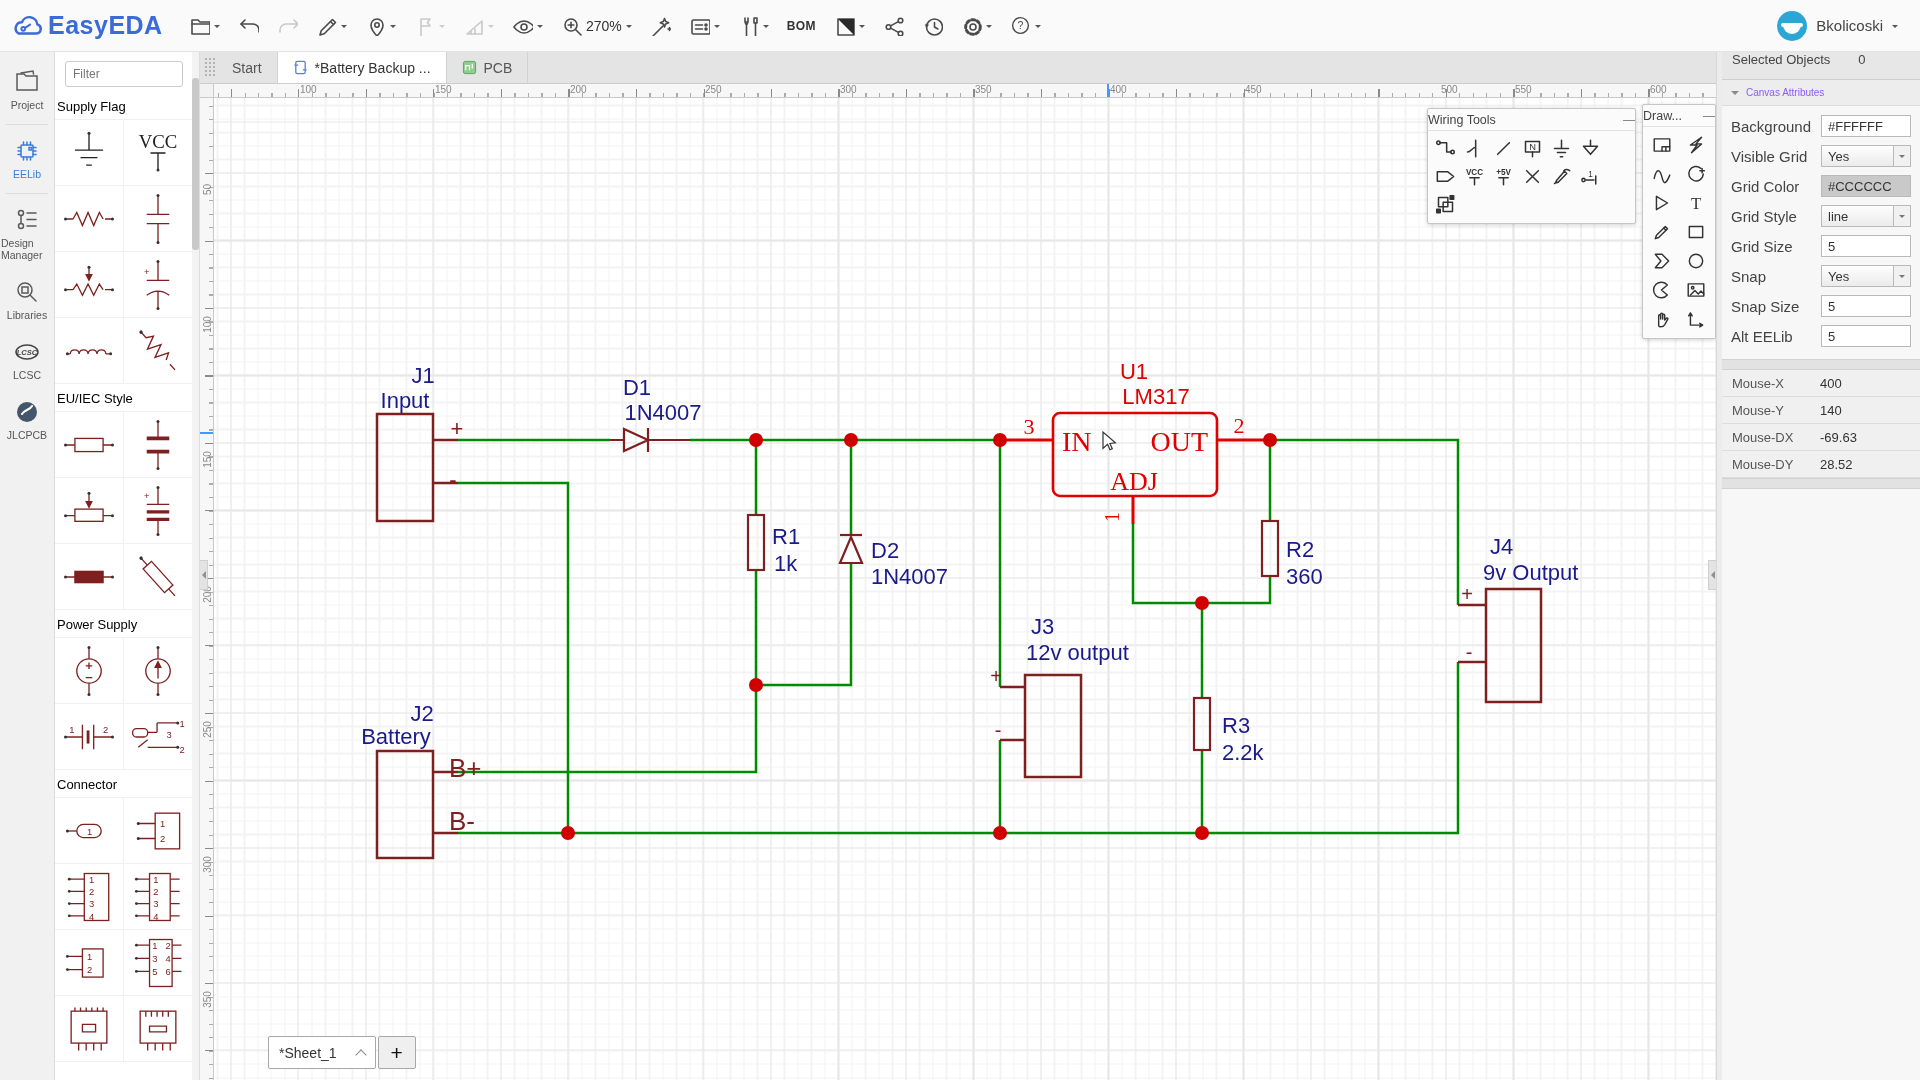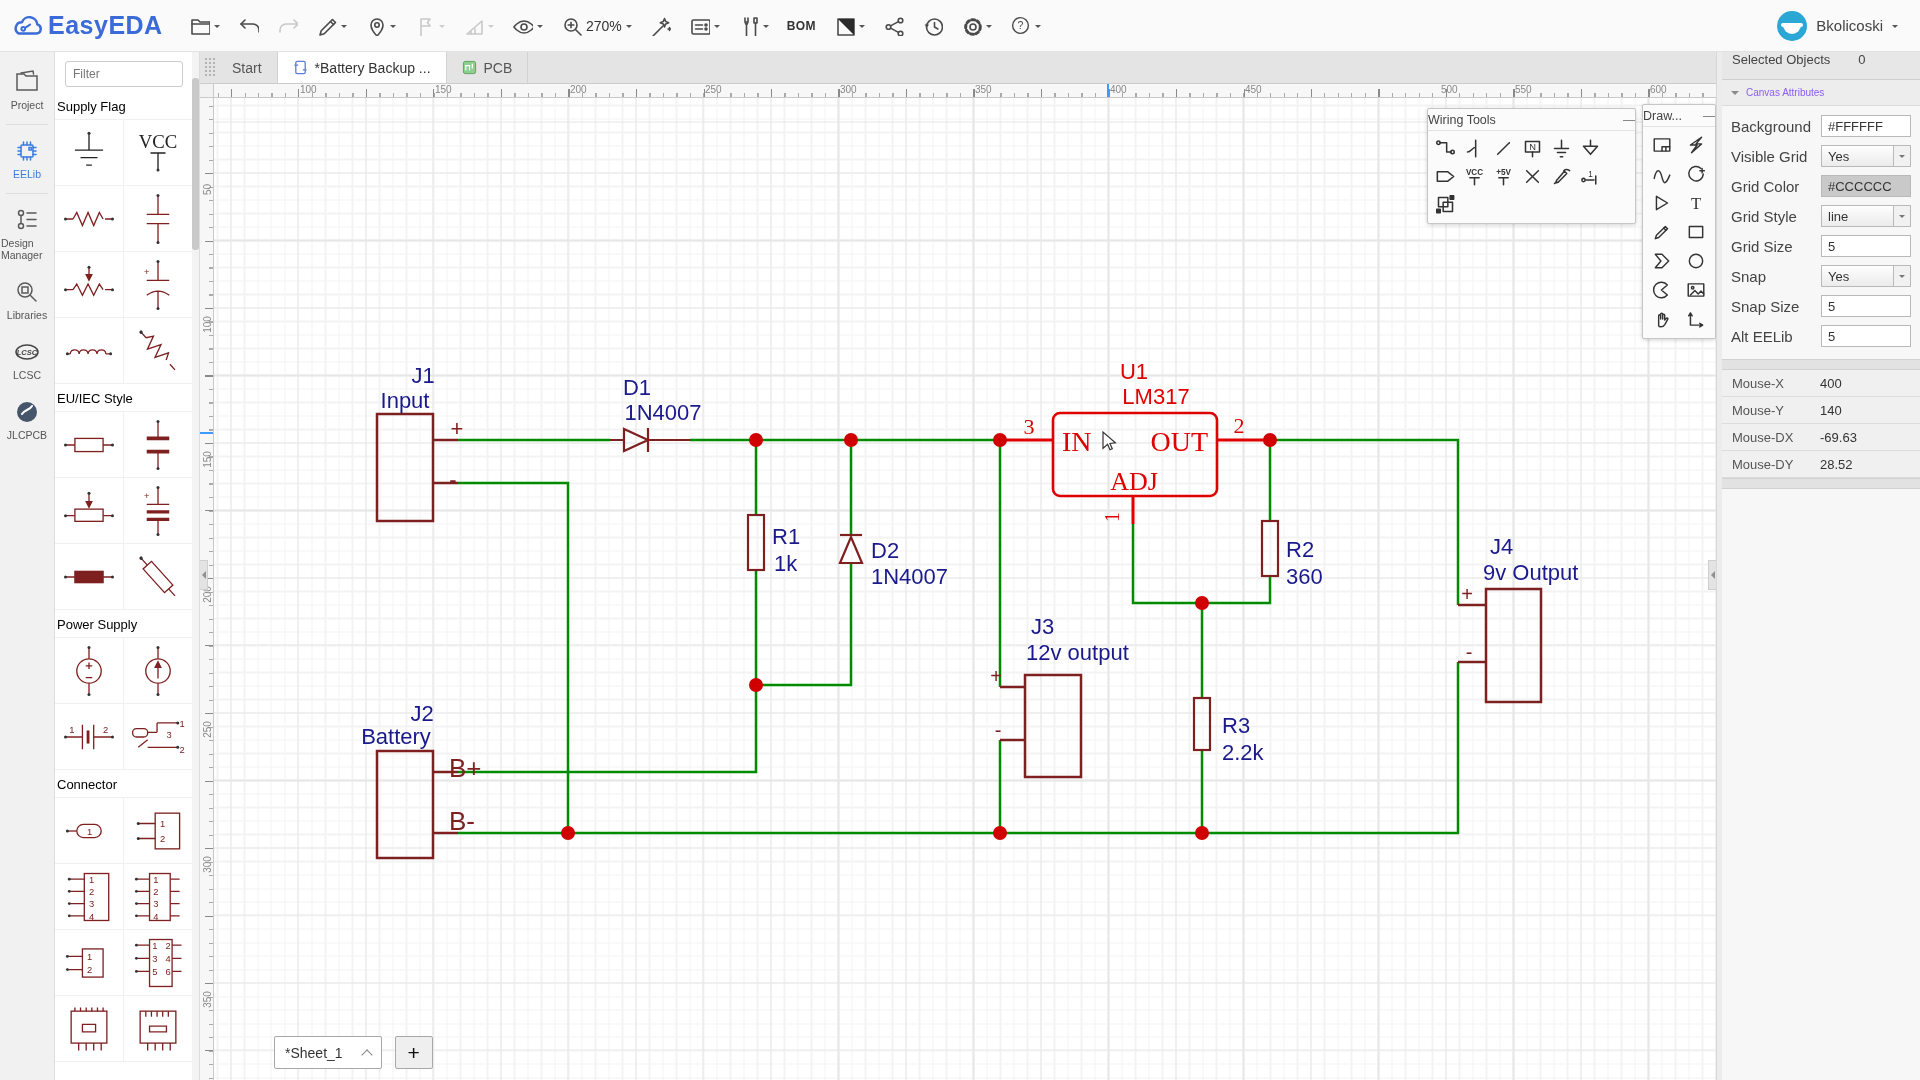--- a/index.html
+++ b/index.html
@@ -78,21 +78,21 @@
 #wiring-panel{left:1227px;top:24px;width:209px}
 .wt-grid{display:flex;flex-wrap:wrap;padding:3px 3px 5px}
 .wt-cell{width:29px;height:28px;display:flex;align-items:center;justify-content:center;cursor:pointer;border-radius:2px}
 .wt-cell svg{width:21px;height:21px;stroke:#333;fill:none;stroke-width:1.3;stroke-linecap:round;stroke-linejoin:round}
 .wt-cell svg text,.dw-cell svg text{stroke:none;fill:#333}
 #draw-panel{left:1442px;top:20px;width:74px}
 .draw-grid{display:grid;grid-template-columns:1fr 1fr;padding:3px 2px 5px}
 .dw-cell{height:29px;display:flex;align-items:center;justify-content:center;cursor:pointer}
 .dw-cell svg{width:20px;height:20px;stroke:#333;fill:none;stroke-width:1.3;stroke-linecap:round;stroke-linejoin:round}
 
-#sheetbar{position:absolute;left:74px;bottom:11px;display:flex;gap:13px;z-index:10}
+#sheetbar{position:absolute;left:68px;bottom:11px;display:flex;gap:2px;z-index:10}
 .sheet-tab{display:flex;align-items:center;background:#fff;border:1px solid #a8a8a8;height:33px;padding:0 10px;font-size:14px;color:#333;gap:20px;border-radius:2px;cursor:pointer}
 .sheet-chevron{width:8px;height:8px;border-left:1.5px solid #888;border-top:1.5px solid #888;transform:rotate(45deg);margin-top:4px}
 .add-sheet{width:38px;height:33px;background:#efefef;border:1px solid #a8a8a8;display:flex;align-items:center;justify-content:center;font-size:21px;color:#111;cursor:pointer;border-radius:2px}
 .edge-handle{position:absolute;top:476px;width:8px;height:30px;background:#e3e3e3;border:1px solid #cfcfcf;display:flex;align-items:center;justify-content:center;z-index:9;cursor:pointer}
 .edge-handle span{width:0;height:0;border:4px solid transparent}
 #handle-left{left:0;border-left:none}
 #handle-left span{border-right-color:#909090;margin-right:3px}
 #handle-right{right:0;border-right:none}
 #handle-right span{border-right-color:#909090;margin-right:3px}
 

